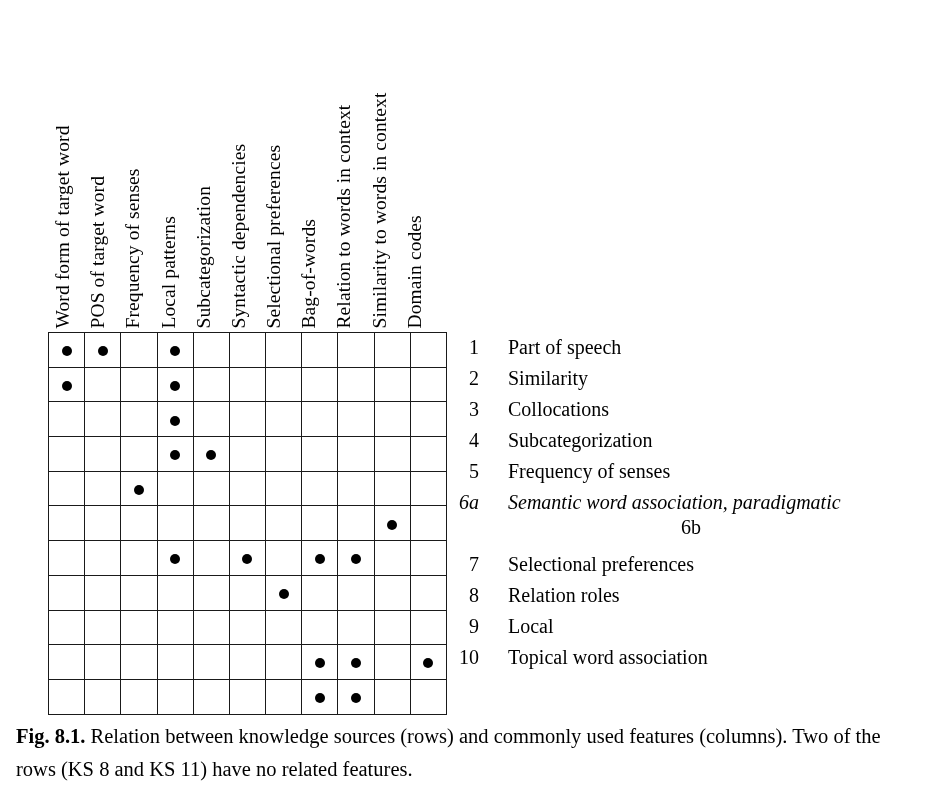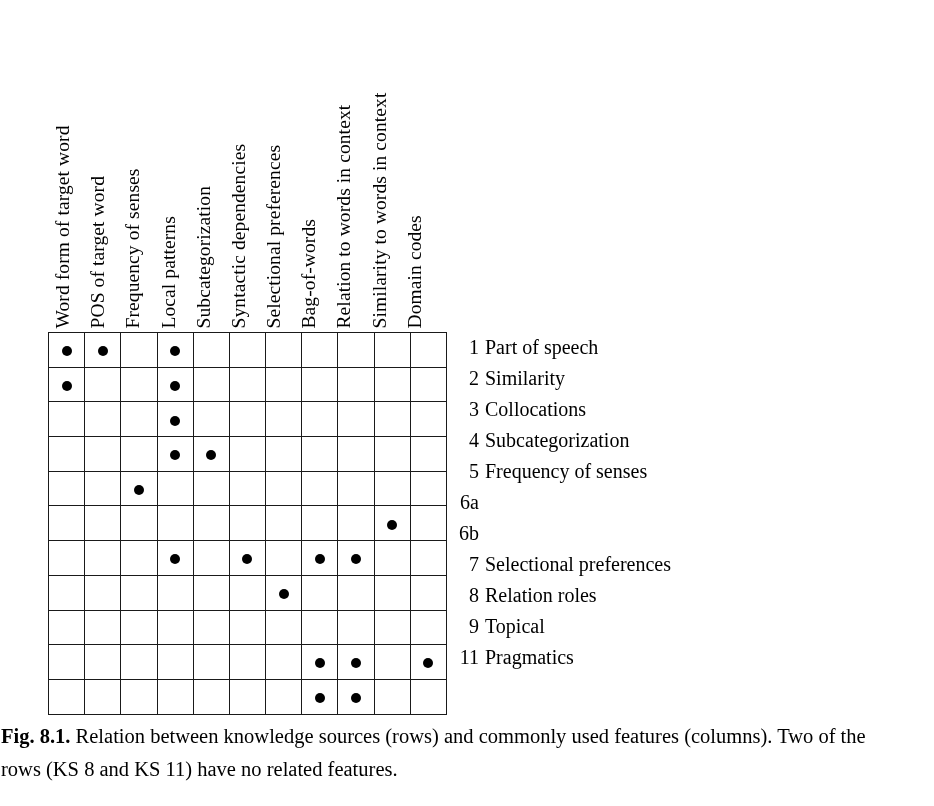--- a/index.html
+++ b/index.html
@@ -100,29 +100,29 @@
     white-space: nowrap;
   }
   .row-num {
     width: 36px;
     text-align: right;
     font-size: 20px;
     line-height: 1;
     flex: 0 0 36px;
   }
   .row-text {
-    margin-left: 6px;
+    margin-left: 29px;
     font-size: 20px;
     line-height: 1;
   }
 
   
   #caption {
     position: absolute;
-    left: 1px;
+    left: 16px;
     top: 720px;
     width: 905px;
     font-size: 20.5px;
     line-height: 1.62;
     text-align: left;
   }
   #caption .cap-label {
     font-weight: bold;
   }
 </style>
@@ -329,41 +329,42 @@
         <span class="row-text">Collocations</span>
       </div>
       <div class="row-label" style="height: 30.9167px;">
         <span class="row-num">4</span>
         <span class="row-text">Subcategorization</span>
       </div>
       <div class="row-label" style="height: 30.9167px;">
         <span class="row-num">5</span>
         <span class="row-text">Frequency of senses</span>
       </div>
-      <div class="row-label" style="height: 30.9167px;">
+      <div class="row-label" style="height: 30.9167px; font-style: italic;">
         <span class="row-num">6a</span>
-      </div>
-      <div class="row-label" style="height: 30.9167px;">
+        <span class="row-text">Semantic word association, paradigmatic</span>
+      </div>
+      <div class="row-label" style="height: 30.9167px; flex-direction: column;">
         <span class="row-num">6b</span>
       </div>
       <div class="row-label" style="height: 30.9167px;">
         <span class="row-num">7</span>
         <span class="row-text">Selectional preferences</span>
       </div>
       <div class="row-label" style="height: 30.9167px;">
         <span class="row-num">8</span>
         <span class="row-text">Relation roles</span>
       </div>
       <div class="row-label" style="height: 30.9167px;">
         <span class="row-num">9</span>
-        <span class="row-text">Topical</span>
-      </div>
-      <div class="row-label" style="height: 30.9167px;">
-        <span class="row-num">11</span>
-        <span class="row-text">Pragmatics</span>
+        <span class="row-text">Local</span>
+      </div>
+      <div class="row-label" style="height: 30.9167px;">
+        <span class="row-num">10</span>
+        <span class="row-text">Topical word association</span>
       </div>
     </div>
 
   <div id="caption">
     <span class="cap-label">Fig. 8.1.</span>
     <span>Relation between knowledge sources (rows) and commonly used features (columns). Two of the rows (KS 8 and KS 11) have no related features.</span>
   </div>
 
 </div>
 

